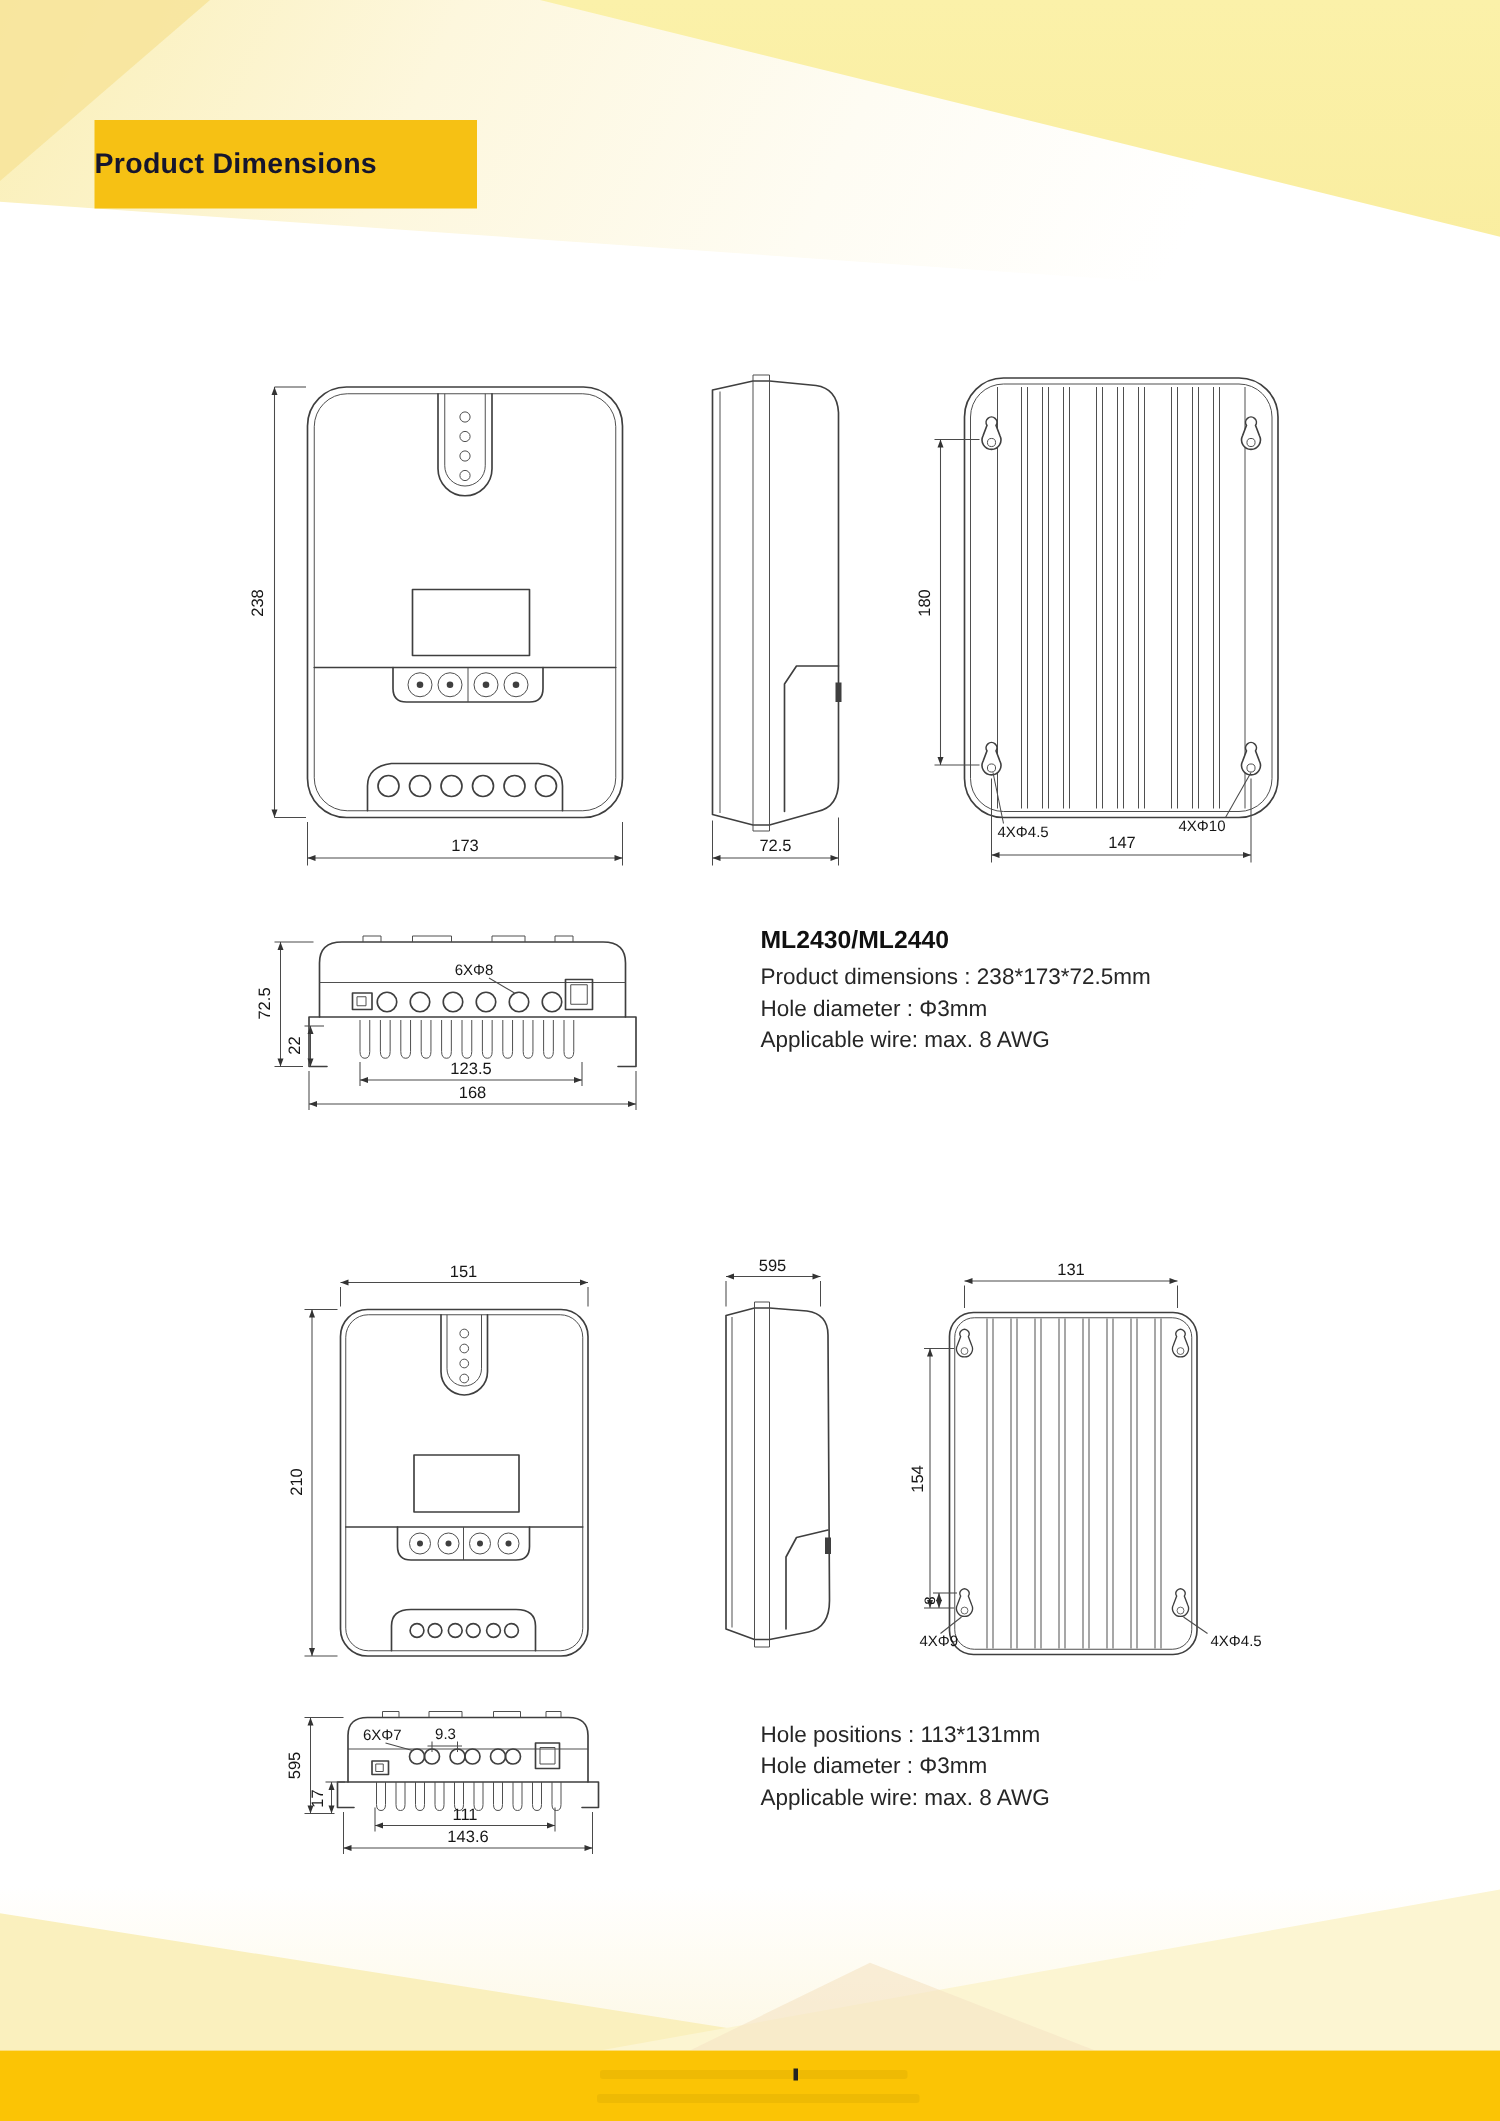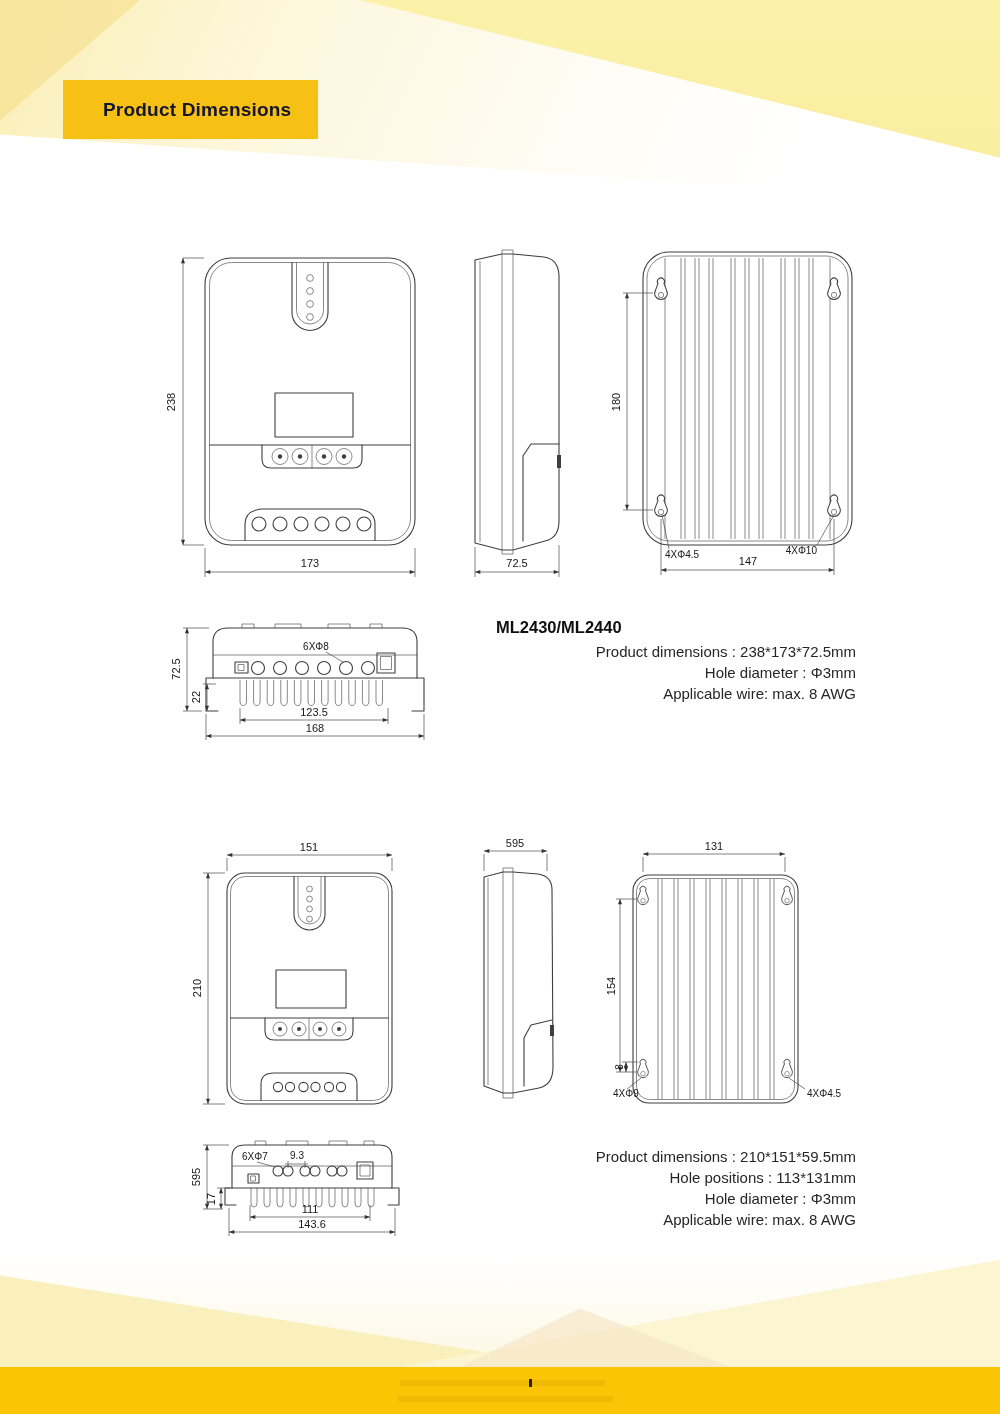--- a/index.html
+++ b/index.html
@@ -16,26 +16,26 @@
   .bottom-deco{position:absolute;top:1245px;left:0;width:1000px;height:122px;}
   .bd-base{background:linear-gradient(to bottom,#ffffff 10%,#FDF8E4);}
   .bd-left{clip-path:polygon(0 25%,58% 100%,0 100%);background:#FAF0BE;}
   .bd-right{clip-path:polygon(100% 12%,100% 100%,40% 100%);background:#FCF5D2;}
   .bd-mid{clip-path:polygon(46% 100%,58% 52%,73% 100%);background:#F6E5C6;opacity:.65;}
   .footer-band{position:absolute;top:1367px;left:0;width:1000px;height:47px;background:#FBC405;}
   .footer-ghost{position:absolute;background:rgba(125,95,0,0.10);border-radius:2px;}
   .footer-mark{position:absolute;background:#222;width:3px;height:8px;}
   
   .title-box{position:absolute;left:63px;top:80px;width:255px;height:59px;background:#F6C114;}
-  .title-box span{display:block;padding-left:40px;line-height:59px;font-size:19px;font-weight:bold;
+  .title-box span{display:block;line-height:59px;font-size:19px;font-weight:bold;
                   color:#15152e;letter-spacing:.2px;}
   
-  .spec{position:absolute;width:360px;color:#1f1f1f;}
+  .spec{position:absolute;width:360px;color:#1f1f1f;margin-left:11px;}
   .spec-title{font-size:16.5px;font-weight:bold;color:#101010;line-height:22px;margin-bottom:3px;}
-  .spec-line{font-size:15px;line-height:21px;color:#262626;text-align:right;}
+  .spec-line{font-size:15px;line-height:21px;color:#262626;}
   
   svg.draw{position:absolute;overflow:visible;}
   .s{fill:none;stroke:#3f3f3f;stroke-width:1.1;stroke-linejoin:round;stroke-linecap:round;}
   .t{fill:none;stroke:#4a4a4a;stroke-width:0.65;stroke-linejoin:round;}
   .d{fill:none;stroke:#4a4a4a;stroke-width:0.7;}
   .kh{fill:#ffffff;stroke:#3f3f3f;stroke-width:1.05;}
   .fill{fill:#3f3f3f;stroke:none;}
   text.dm{font:11px "Liberation Sans",sans-serif;fill:#161616;}
   text.dms{font:10px "Liberation Sans",sans-serif;fill:#161616;}
 </style>
@@ -330,21 +330,20 @@
     <line class="d" x1="185" y1="70" x2="185" y2="86"></line>
     <line class="d" x1="65" y1="82" x2="185" y2="82" marker-start="url(#ah)" marker-end="url(#ah)"></line>
     <text class="dm" x="125" y="78" text-anchor="middle">111</text>
     <line class="d" x1="44" y1="73" x2="44" y2="101"></line>
     <line class="d" x1="210" y1="73" x2="210" y2="101"></line>
     <line class="d" x1="44" y1="97" x2="210" y2="97" marker-start="url(#ah)" marker-end="url(#ah)"></line>
     <text class="dm" x="127" y="93" text-anchor="middle">143.6</text>
   </svg>
 
   <div class="spec" style="left:496px;top:1146px">
-    <div class="spec-line">Product dimensions : 210*151*59.5mm</div>
     <div class="spec-line">Hole positions : 113*131mm</div>
     <div class="spec-line">Hole diameter : Φ3mm</div>
     <div class="spec-line">Applicable wire: max. 8 AWG</div>
   </div>
 
   <div class="bottom-deco">
     <div class="td-layer bd-base"></div>
     <div class="td-layer bd-left"></div>
     <div class="td-layer bd-right"></div>
     <div class="td-layer bd-mid"></div>

